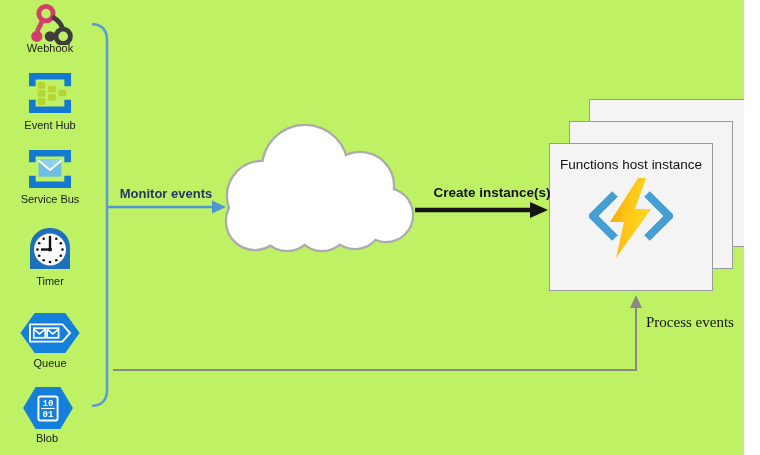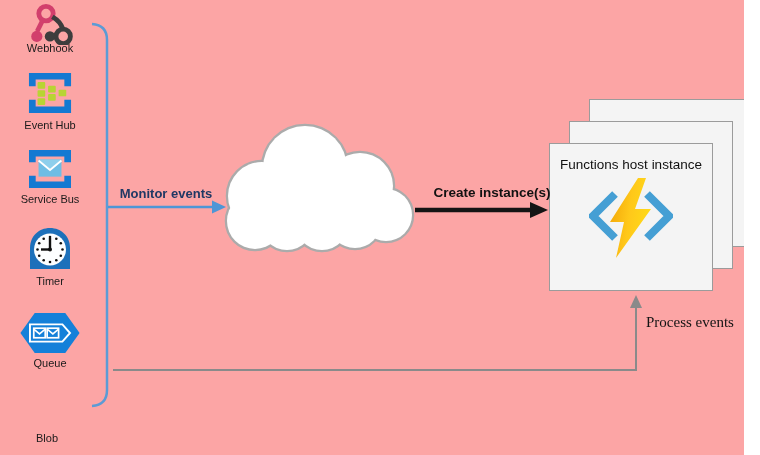--- a/index.html
+++ b/index.html
@@ -1,17 +1,17 @@
 <!DOCTYPE html>
 <html><head>
 <meta charset="utf-8">
 <style>
   html,body{margin:0;padding:0;background:#ffffff;}
   .canvas{
-    position:relative;width:744px;height:455px;background:#fca5a5;
+    position:relative;width:744px;height:455px;background:#bef264;
     font-family:"Liberation Sans",sans-serif;overflow:hidden;
   }
   .overlay{position:absolute;left:0;top:0;z-index:1;}
   .src-item{position:absolute;z-index:2;}
   .src-label{
     position:absolute;z-index:3;width:110px;text-align:center;
     font-size:11px;color:#1a1a1a;
   }
   .flow-label{position:absolute;z-index:3;white-space:nowrap;}
   .lbl-monitor{left:113px;top:186px;width:106px;text-align:center;
@@ -157,20 +157,29 @@
       <polygon points="16,1 48,1 63,22 48,43 16,43 1,22" fill="#1480d9"></polygon>
       <polygon points="11,13 45,13 53,22 45,31 11,31" fill="none" stroke="#ffffff" stroke-width="2"></polygon>
       <rect x="15" y="17" width="12" height="10" fill="none" stroke="#ffffff" stroke-width="1.8"></rect>
       <polyline points="15,18 21,23 27,18" fill="none" stroke="#ffffff" stroke-width="1.6"></polyline>
       <rect x="29" y="17" width="12" height="10" fill="none" stroke="#ffffff" stroke-width="1.8"></rect>
       <polyline points="29,18 35,23 41,18" fill="none" stroke="#ffffff" stroke-width="1.6"></polyline>
     </svg>
   </div>
   <div class="src-label" style="left:-5px;top:357px;">Queue</div>
 
+  <div class="src-item" style="left:22px;top:386px;">
+    <svg width="52" height="44" viewBox="0 0 54 46">
+      <polygon points="14,1 40,1 53,23 40,45 14,45 1,23" fill="#1480d9"></polygon>
+      <rect x="17" y="11" width="20" height="25" rx="2" fill="none" stroke="#ffffff" stroke-width="2"></rect>
+      <line x1="20" y1="23.5" x2="34" y2="23.5" stroke="#ffffff" stroke-width="1.2"></line>
+      <text x="27" y="21" text-anchor="middle" font-size="9.5" font-weight="bold" font-family="Liberation Mono, monospace" fill="#ffffff">10</text>
+      <text x="27" y="32.5" text-anchor="middle" font-size="9.5" font-weight="bold" font-family="Liberation Mono, monospace" fill="#ffffff">01</text>
+    </svg>
+  </div>
   <div class="src-label" style="left:-8px;top:432px;">Blob</div>
 
   <div class="flow-label lbl-monitor">Monitor events</div>
   <div class="flow-label lbl-create">Create instance(s)</div>
   <div class="flow-label lbl-process">Process events</div>
 
 
   <div class="instance-box box-back"></div>
   <div class="instance-box box-mid"></div>
   <div class="instance-box box-front">

